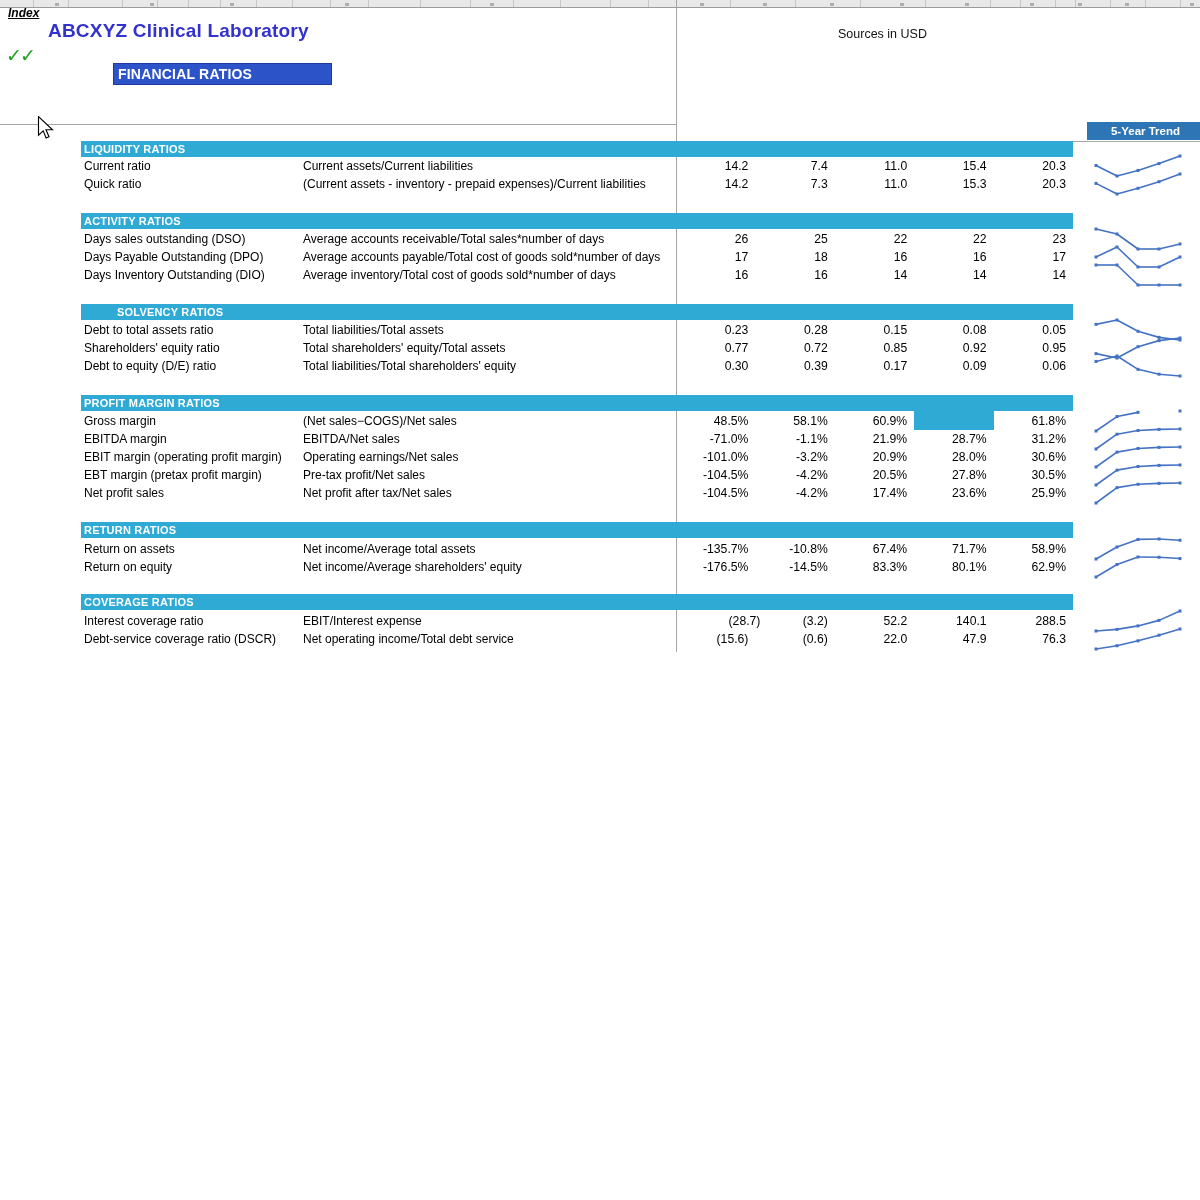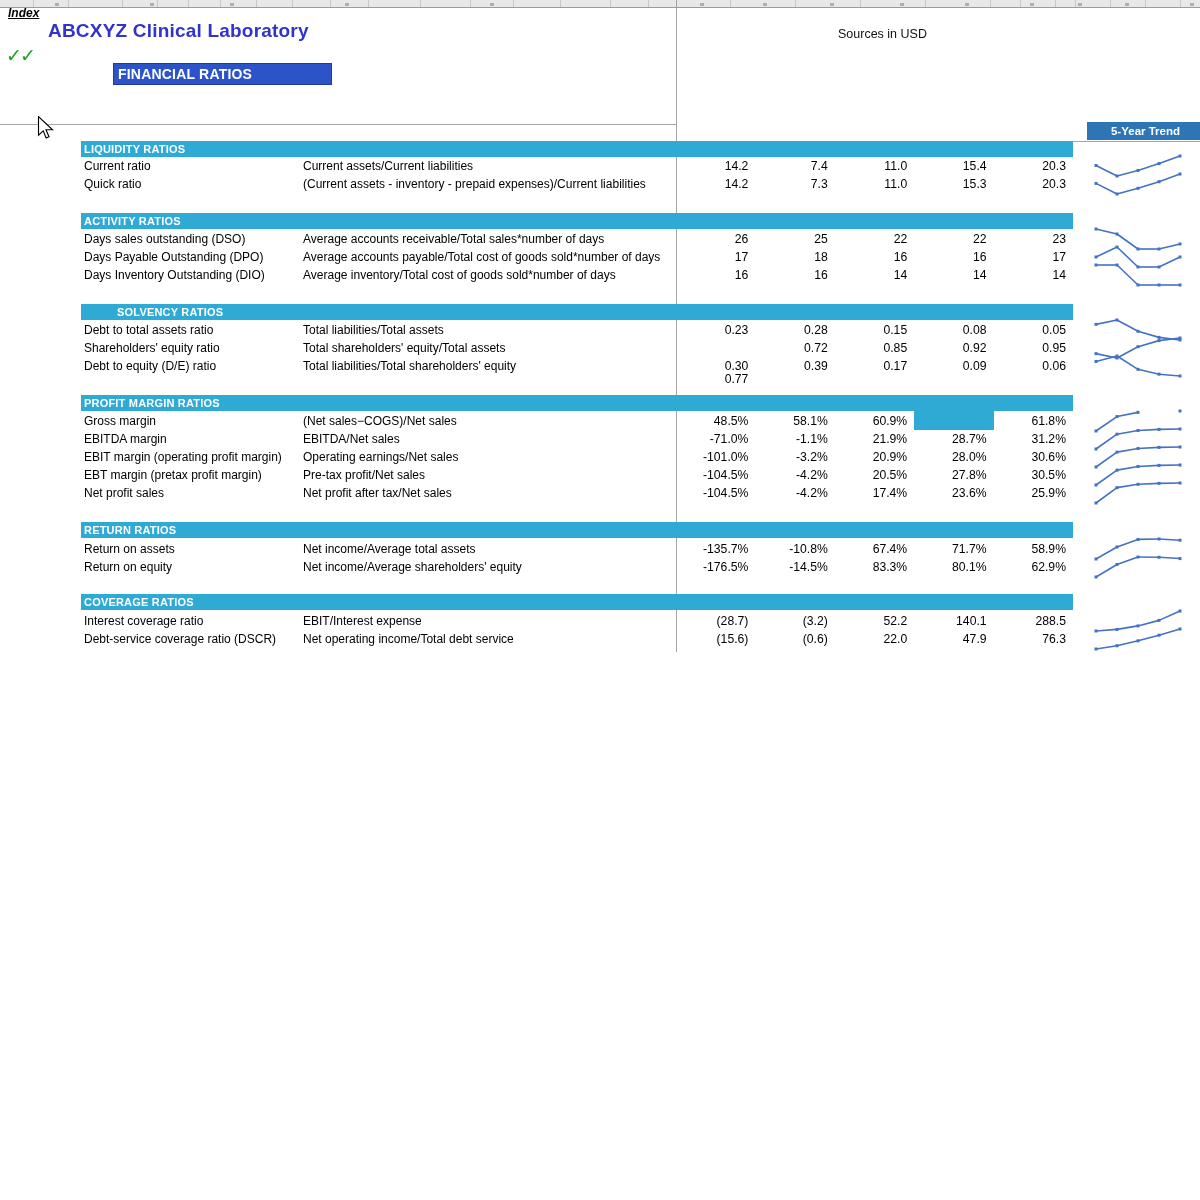--- a/index.html
+++ b/index.html
@@ -202,21 +202,21 @@
         <rect x="25.5" y="3.5" width="3" height="3" fill="#4472C4"></rect>
         <line x1="27" y1="5" x2="48" y2="16.30434782608696" stroke="#4472C4" stroke-width="1.6"></line>
         <rect x="46.5" y="14.80434782608696" width="3" height="3" fill="#4472C4"></rect>
         <line x1="48" y1="16.30434782608696" x2="69" y2="22.391304347826086" stroke="#4472C4" stroke-width="1.6"></line>
         <rect x="67.5" y="20.891304347826086" width="3" height="3" fill="#4472C4"></rect>
         <line x1="69" y1="22.391304347826086" x2="90" y2="25" stroke="#4472C4" stroke-width="1.6"></line>
         <rect x="88.5" y="23.5" width="3" height="3" fill="#4472C4"></rect>
       </svg>
       <div class="rowlabel" style="top: 341px;">Shareholders' equity ratio</div>
       <div class="rowformula" style="top: 341px;">Total shareholders' equity/Total assets</div>
-      <div class="val" style="left: 676px; top: 341px; margin-top: 31px;">0.77</div>
+      <div class="val" style="left: 676px; top: 341px;">0.77</div>
       <div class="val" style="left: 755.4px; top: 341px;">0.72</div>
       <div class="val" style="left: 834.8px; top: 341px;">0.85</div>
       <div class="val" style="left: 914.2px; top: 341px;">0.92</div>
       <div class="val" style="left: 993.6px; top: 341px;">0.95</div>
       <svg class="spark" width="96" height="30" style="top: 333px;">
         <rect x="4.5" y="19.152173913043473" width="3" height="3" fill="#4472C4"></rect>
         <line x1="6" y1="20.652173913043473" x2="27" y2="25" stroke="#4472C4" stroke-width="1.6"></line>
         <rect x="25.5" y="23.5" width="3" height="3" fill="#4472C4"></rect>
         <line x1="27" y1="25" x2="48" y2="13.695652173913043" stroke="#4472C4" stroke-width="1.6"></line>
         <rect x="46.5" y="12.195652173913043" width="3" height="3" fill="#4472C4"></rect>
@@ -364,21 +364,21 @@
         <line x1="27" y1="12.528868360277137" x2="48" y2="5" stroke="#4472C4" stroke-width="1.6"></line>
         <rect x="46.5" y="3.5" width="3" height="3" fill="#4472C4"></rect>
         <line x1="48" y1="5" x2="69" y2="5.246343341031562" stroke="#4472C4" stroke-width="1.6"></line>
         <rect x="67.5" y="3.7463433410315616" width="3" height="3" fill="#4472C4"></rect>
         <line x1="69" y1="5.246343341031562" x2="90" y2="6.570438799076214" stroke="#4472C4" stroke-width="1.6"></line>
         <rect x="88.5" y="5.070438799076214" width="3" height="3" fill="#4472C4"></rect>
       </svg>
       <div class="band" style="top: 594px;">COVERAGE RATIOS</div>
       <div class="rowlabel" style="top: 614px;">Interest coverage ratio</div>
       <div class="rowformula" style="top: 614px;">EBIT/Interest expense</div>
-      <div class="val" style="left: 676px; top: 614px;">(28.7)</div>
+      <div class="val" style="left: 676px; top: 614px; padding-left: 12px;">(28.7)</div>
       <div class="val" style="left: 755.4px; top: 614px;">(3.2)</div>
       <div class="val" style="left: 834.8px; top: 614px;">52.2</div>
       <div class="val" style="left: 914.2px; top: 614px;">140.1</div>
       <div class="val" style="left: 993.6px; top: 614px;">288.5</div>
       <svg class="spark" width="96" height="30" style="top: 606px;">
         <rect x="4.5" y="23.5" width="3" height="3" fill="#4472C4"></rect>
         <line x1="6" y1="25" x2="27" y2="23.3921815889029" stroke="#4472C4" stroke-width="1.6"></line>
         <rect x="25.5" y="21.8921815889029" width="3" height="3" fill="#4472C4"></rect>
         <line x1="27" y1="23.3921815889029" x2="48" y2="19.899117276166457" stroke="#4472C4" stroke-width="1.6"></line>
         <rect x="46.5" y="18.399117276166457" width="3" height="3" fill="#4472C4"></rect>

